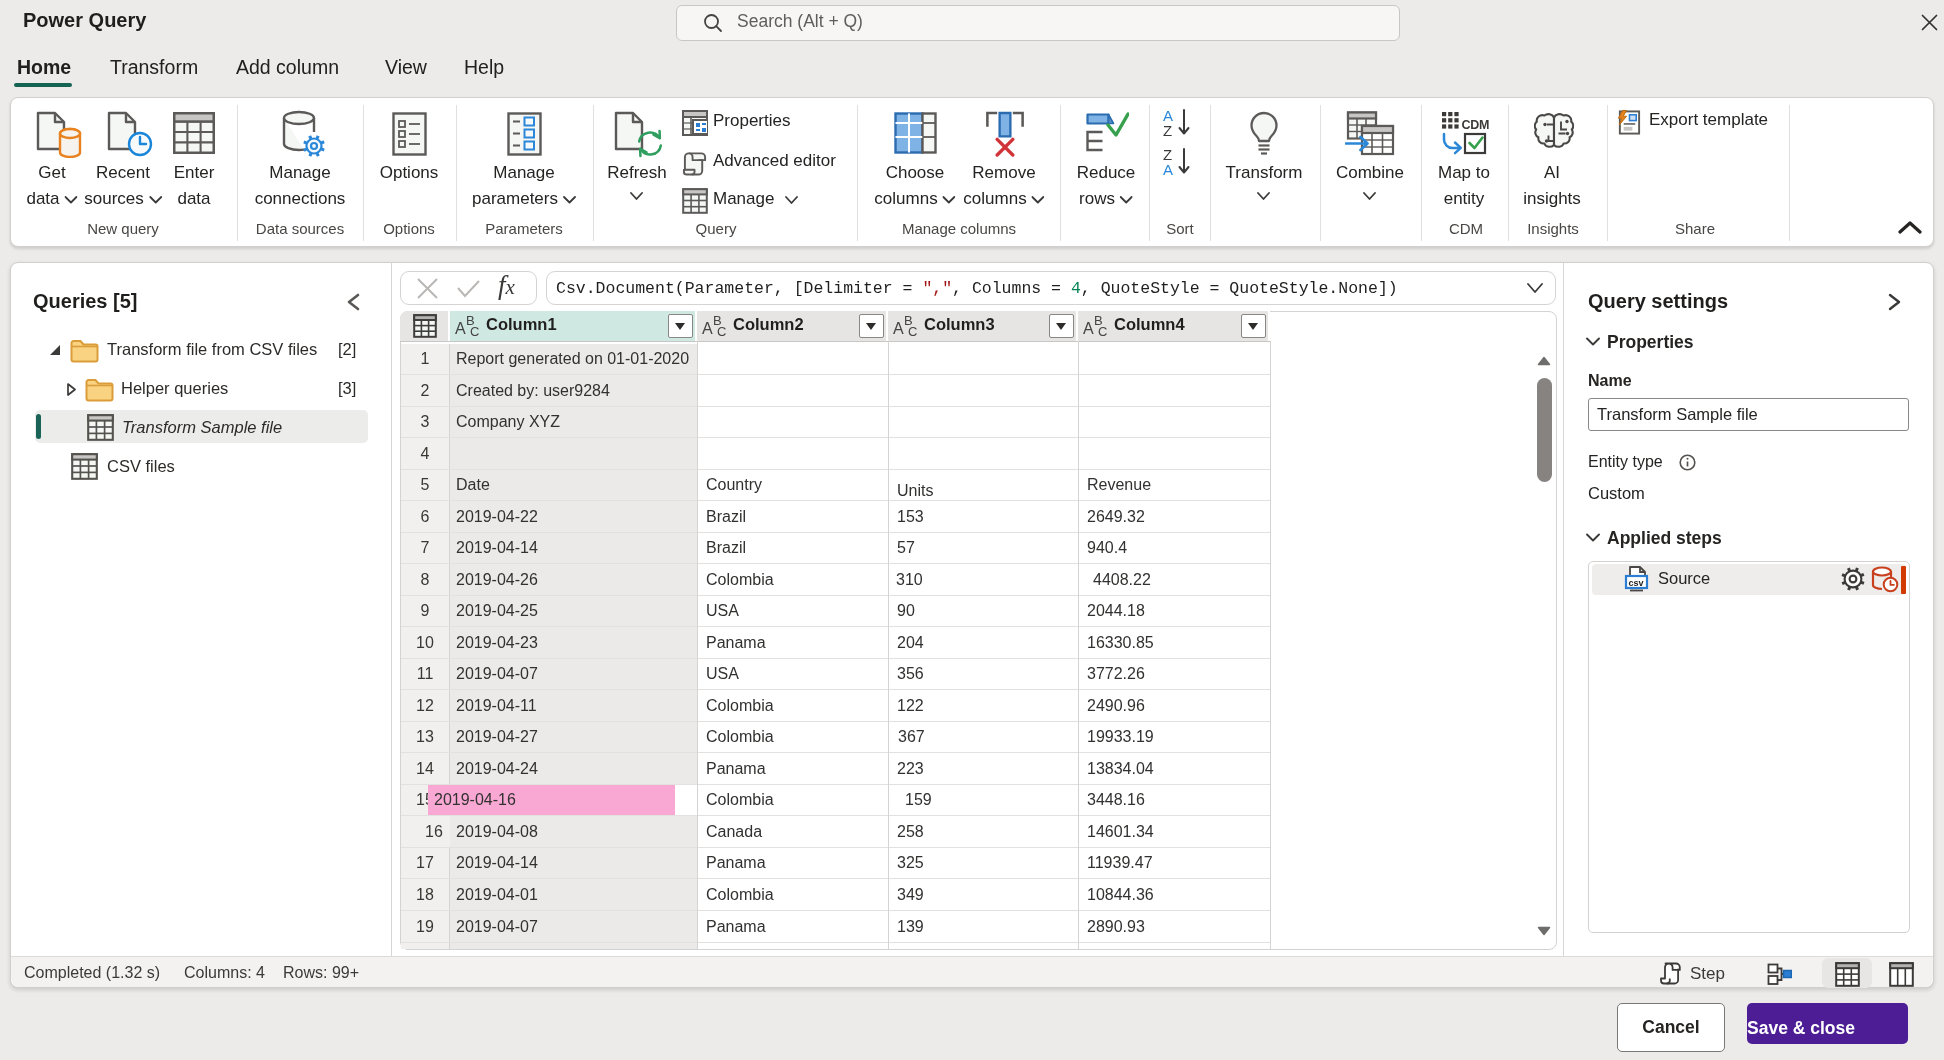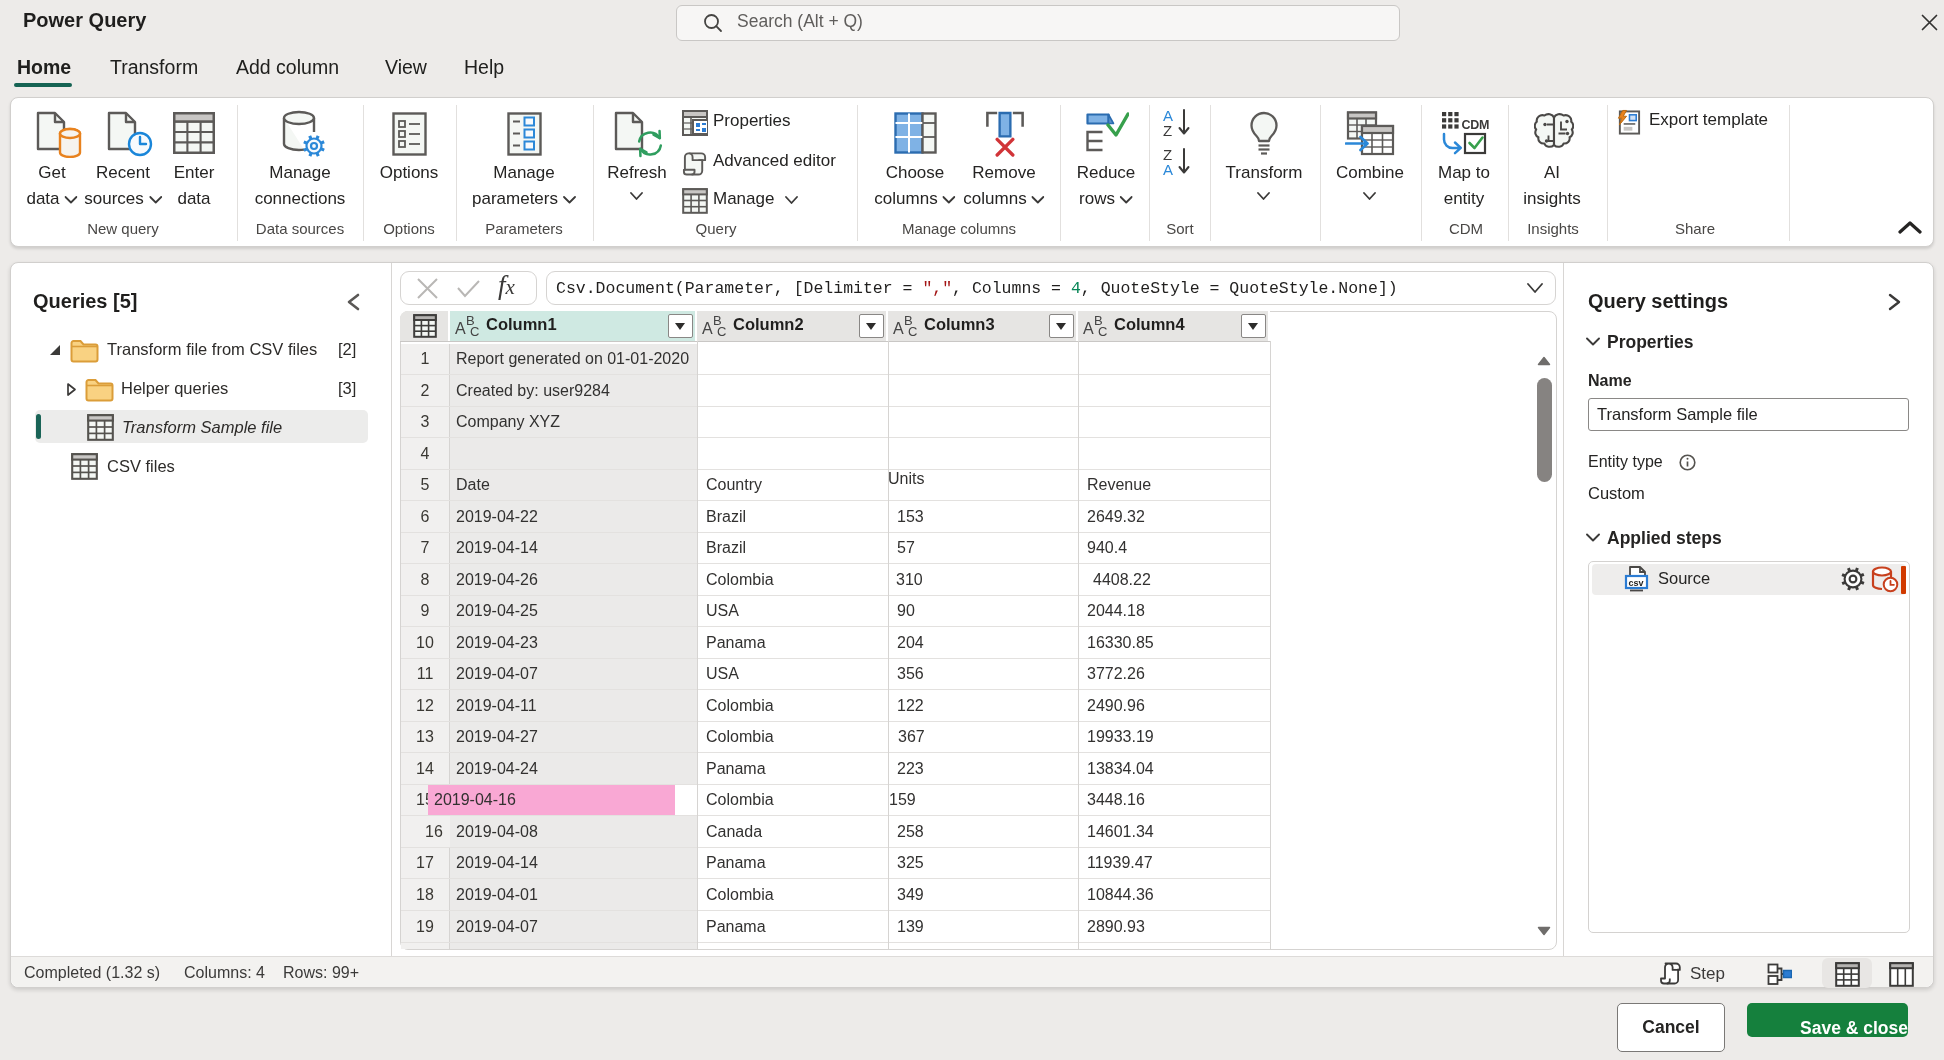--- a/index.html
+++ b/index.html
@@ -400,21 +400,21 @@
 <div class="hline" style="left:401px;top:437px;width:869px"></div>
 <div class="rn" style="left:401px;top:438px;width:49px;height:31px;line-height:31px">4</div>
 <div class="cell" style="left:450px;top:438px;width:247px;height:31px;line-height:31px;background:#ebeae9;padding-left:6px"></div>
 <div class="cell" style="left:697px;top:438px;width:191px;height:31px;line-height:31px;padding-left:9px"></div>
 <div class="cell" style="left:888px;top:438px;width:190px;height:31px;line-height:31px;padding-left:9px"></div>
 <div class="cell" style="left:1078px;top:438px;width:192px;height:31px;line-height:31px;padding-left:9px"></div>
 <div class="hline" style="left:401px;top:469px;width:869px"></div>
 <div class="rn" style="left:401px;top:470px;width:49px;height:30px;line-height:30px">5</div>
 <div class="cell" style="left:450px;top:470px;width:247px;height:30px;line-height:30px;background:#ebeae9;padding-left:6px">Date</div>
 <div class="cell" style="left:697px;top:470px;width:191px;height:30px;line-height:30px;padding-left:9px">Country</div>
-<div class="cell" style="left:888px;top:464px;width:190px;height:30px;line-height:30px;padding-left:0">Units</div>
+<div class="cell" style="left:888px;top:476px;width:190px;height:30px;line-height:30px;padding-left:9px">Units</div>
 <div class="cell" style="left:1078px;top:470px;width:192px;height:30px;line-height:30px;padding-left:9px">Revenue</div>
 <div class="hline" style="left:401px;top:500px;width:869px"></div>
 <div class="rn" style="left:401px;top:501px;width:49px;height:31px;line-height:31px">6</div>
 <div class="cell" style="left:450px;top:501px;width:247px;height:31px;line-height:31px;background:#ebeae9;padding-left:6px">2019-04-22</div>
 <div class="cell" style="left:697px;top:501px;width:191px;height:31px;line-height:31px;padding-left:9px">Brazil</div>
 <div class="cell" style="left:888px;top:501px;width:190px;height:31px;line-height:31px;padding-left:9px">153</div>
 <div class="cell" style="left:1078px;top:501px;width:192px;height:31px;line-height:31px;padding-left:9px">2649.32</div>
 <div class="hline" style="left:401px;top:532px;width:869px"></div>
 <div class="rn" style="left:401px;top:533px;width:49px;height:30px;line-height:30px">7</div>
 <div class="cell" style="left:450px;top:533px;width:247px;height:30px;line-height:30px;background:#ebeae9;padding-left:6px">2019-04-14</div>
@@ -460,21 +460,21 @@
 <div class="hline" style="left:401px;top:752px;width:869px"></div>
 <div class="rn" style="left:401px;top:753px;width:49px;height:31px;line-height:31px">14</div>
 <div class="cell" style="left:450px;top:753px;width:247px;height:31px;line-height:31px;background:#ebeae9;padding-left:6px">2019-04-24</div>
 <div class="cell" style="left:697px;top:753px;width:191px;height:31px;line-height:31px;padding-left:9px">Panama</div>
 <div class="cell" style="left:888px;top:753px;width:190px;height:31px;line-height:31px;padding-left:9px">223</div>
 <div class="cell" style="left:1078px;top:753px;width:192px;height:31px;line-height:31px;padding-left:9px">13834.04</div>
 <div class="hline" style="left:401px;top:784px;width:869px"></div>
 <div class="rn" style="left:401px;top:785px;width:49px;height:30px;line-height:30px">15</div>
 <div class="cell" style="left:428px;top:785px;width:247px;height:30px;line-height:30px;background:#f9a8d4;padding-left:6px">2019-04-16</div>
 <div class="cell" style="left:697px;top:785px;width:191px;height:30px;line-height:30px;padding-left:9px">Colombia</div>
-<div class="cell" style="left:888px;top:785px;width:190px;height:30px;line-height:30px;padding-left:1px">159</div>
+<div class="cell" style="left:888px;top:785px;width:190px;height:30px;line-height:30px;padding-left:17px">159</div>
 <div class="cell" style="left:1078px;top:785px;width:192px;height:30px;line-height:30px;padding-left:9px">3448.16</div>
 <div class="hline" style="left:401px;top:815px;width:869px"></div>
 <div class="rn" style="left:401px;top:816px;width:67px;height:31px;line-height:31px">16</div>
 <div class="cell" style="left:450px;top:816px;width:247px;height:31px;line-height:31px;background:#ebeae9;padding-left:6px">2019-04-08</div>
 <div class="cell" style="left:697px;top:816px;width:191px;height:31px;line-height:31px;padding-left:9px">Canada</div>
 <div class="cell" style="left:888px;top:816px;width:190px;height:31px;line-height:31px;padding-left:9px">258</div>
 <div class="cell" style="left:1078px;top:816px;width:192px;height:31px;line-height:31px;padding-left:9px">14601.34</div>
 <div class="hline" style="left:401px;top:847px;width:869px"></div>
 <div class="rn" style="left:401px;top:848px;width:49px;height:30px;line-height:30px">17</div>
 <div class="cell" style="left:450px;top:848px;width:247px;height:30px;line-height:30px;background:#ebeae9;padding-left:6px">2019-04-14</div>
@@ -580,12 +580,12 @@
     <line x1="1.2" y1="12.1" x2="23.8" y2="12.1" stroke="#3b3a39" stroke-width="1.6"></line>
     <line x1="1.2" y1="17.9" x2="23.8" y2="17.9" stroke="#3b3a39" stroke-width="1.6"></line>
   </svg>
 <svg style="position:absolute;left:1889px;top:962px;" width="25" height="25" viewBox="0 0 25 25" fill="none">
     <rect x="1.2" y="1.2" width="22.6" height="22.6" fill="#fff" stroke="#3b3a39" stroke-width="2"></rect>
     <rect x="1.2" y="1.2" width="22.6" height="5" fill="#b5b3b1" stroke="#3b3a39" stroke-width="2"></rect>
     <line x1="8.7" y1="6.2" x2="8.7" y2="23.8" stroke="#3b3a39" stroke-width="1.6"></line>
     <line x1="16.3" y1="6.2" x2="16.3" y2="23.8" stroke="#3b3a39" stroke-width="1.6"></line>
   </svg>
 <div class="a" style="left:1617px;top:1003px;width:108px;height:49px;background:#fff;border:1px solid #7a7876;border-radius:5px;text-align:center;line-height:47px;font-size:17.5px;font-weight:600;color:#252423">Cancel</div>
-<div class="a" style="left:1747px;top:1003px;width:161px;height:34px;background:#15803d;border-radius:5px;text-align:right;line-height:50px;font-size:17.5px;font-weight:600;color:#fff">Save &amp; close</div>
+<div class="a" style="left:1747px;top:1003px;width:161px;height:41px;background:#4c1d95;border-radius:5px;text-align:left;line-height:50px;font-size:17.5px;font-weight:600;color:#fff">Save &amp; close</div>
 </body></html>

